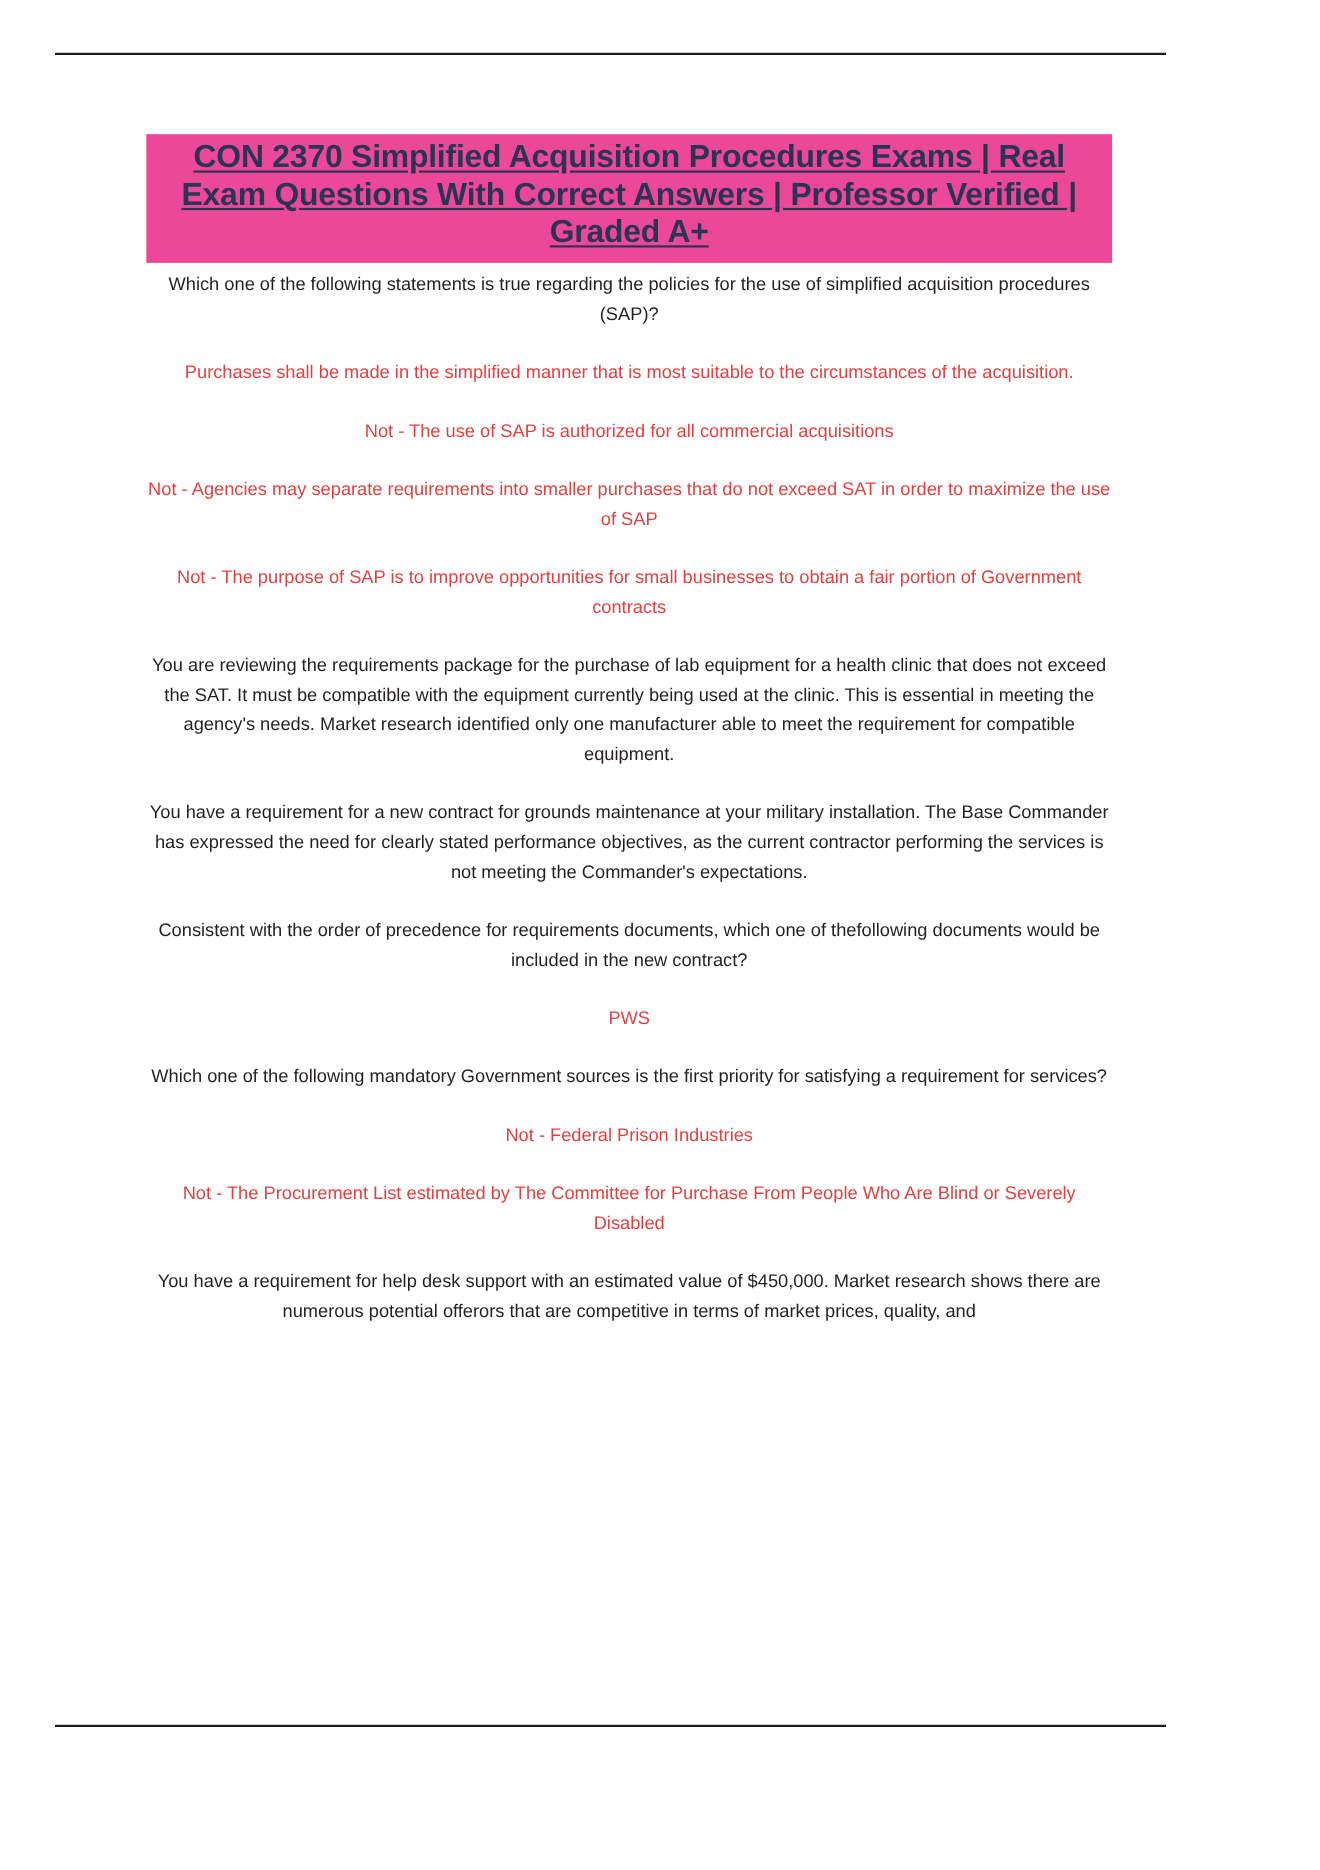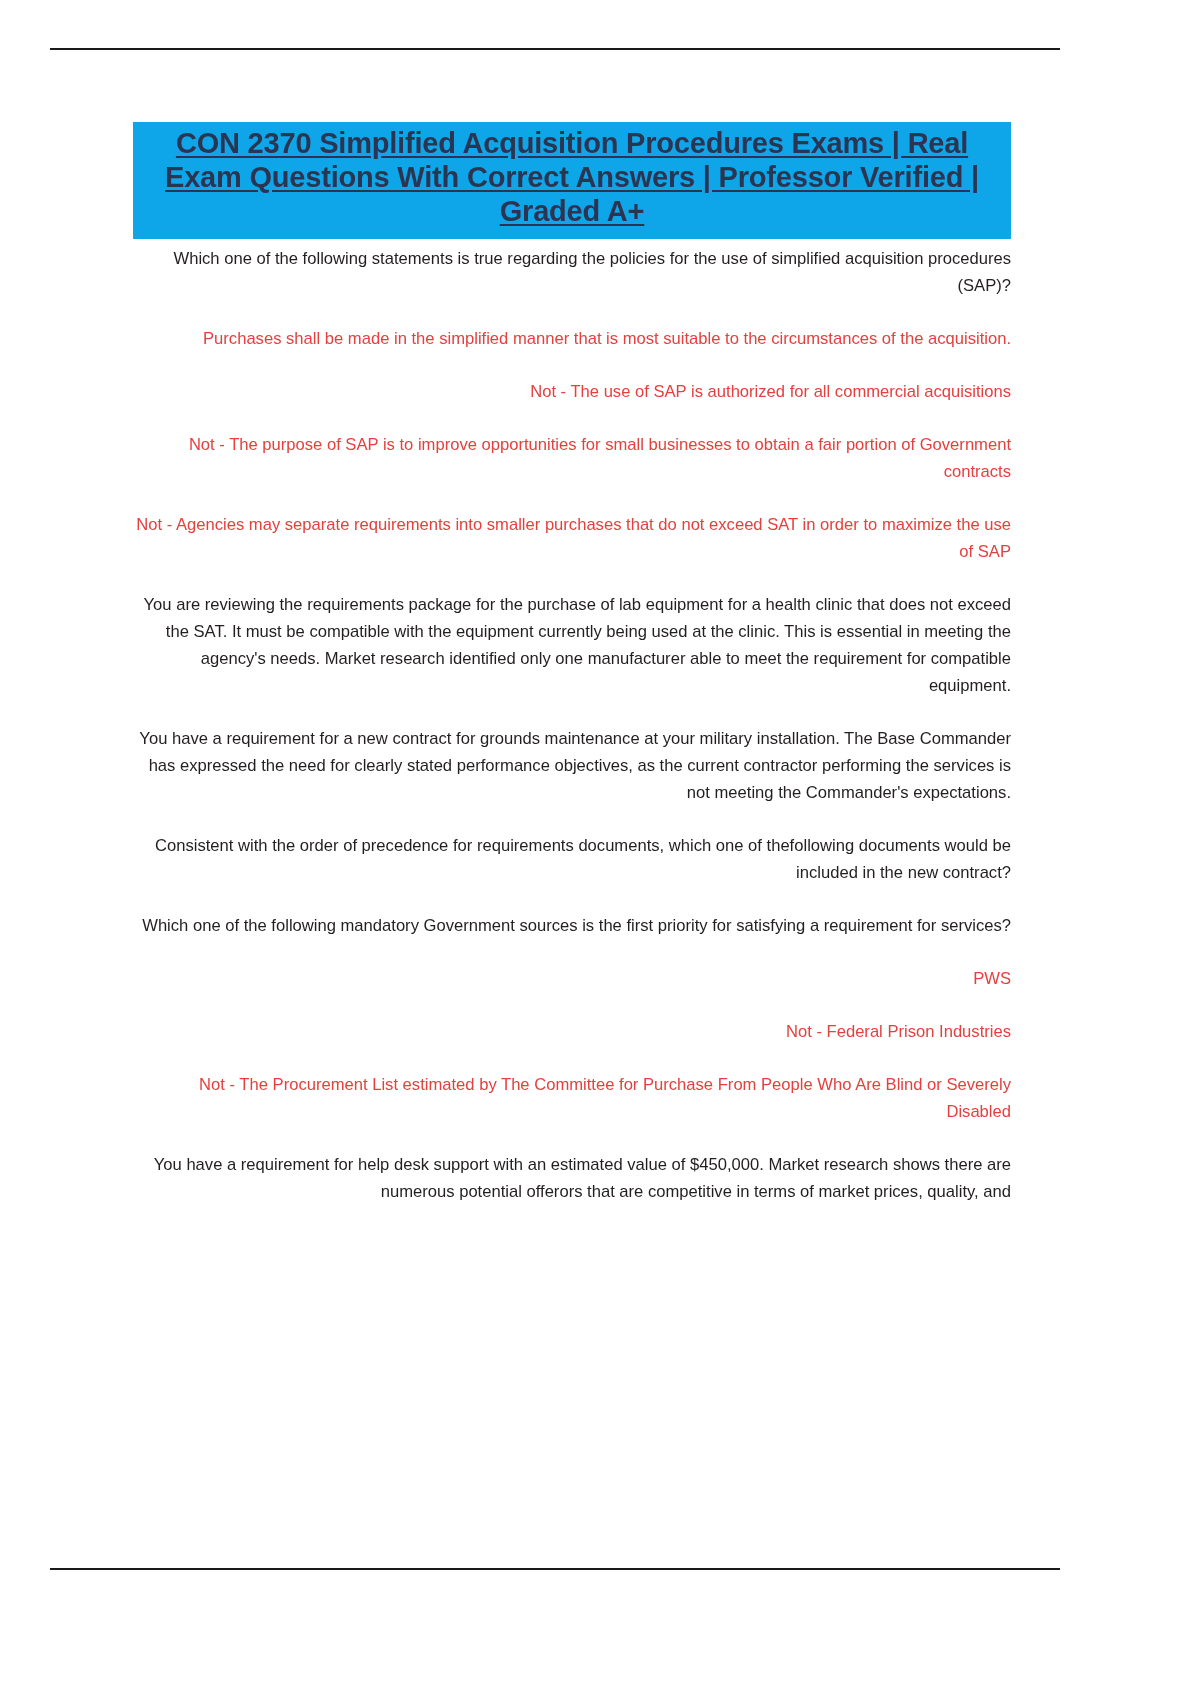--- a/index.html
+++ b/index.html
@@ -36,21 +36,21 @@
 
   .content {
     position: absolute;
     left: 133px;
     top: 122px;
     width: 878px;
   }
 
   
   .title-band {
-    background: #0ea5e9;
+    background: #ec4899;
     padding: 4px 8px 10px 8px;
     margin: 0 0 6px 0;
   }
   .doc-title {
     margin: 0;
     font-family: "Liberation Sans", sans-serif;
     font-size: 29px;
     line-height: 1.18;
     font-weight: bold;
     color: #2b3552;
@@ -60,21 +60,21 @@
     letter-spacing: -0.2px;
   }
 
   
   p.para {
     margin: 0 0 8px 0;
     font-family: "Liberation Sans", sans-serif;
     font-size: 16.6px;
     line-height: 27px;
     color: #231f20;
-    text-align: right;
+    text-align: center;
   }
   p.para.answer {
     color: #e5403f;
   }
   p.para.gap-lg {
     margin-bottom: 26px;
   }
 </style>
 </head>
 <body>
@@ -86,27 +86,27 @@
   <div class="content">
 
     <div class="title-band">
       <h1 class="doc-title">CON 2370 Simplified Acquisition Procedures Exams | Real Exam Questions With Correct Answers | Professor Verified | Graded A+</h1>
     </div>
 
     <div id="blocks">
         <p class="para gap-lg">Which one of the following statements is true regarding the policies for the use of simplified acquisition procedures (SAP)?</p>
         <p class="para answer gap-lg">Purchases shall be made in the simplified manner that is most suitable to the circumstances of the acquisition.</p>
         <p class="para answer gap-lg">Not - The use of SAP is authorized for all commercial acquisitions</p>
+        <p class="para answer gap-lg">Not - Agencies may separate requirements into smaller purchases that do not exceed SAT in order to maximize the use of SAP</p>
         <p class="para answer gap-lg">Not - The purpose of SAP is to improve opportunities for small businesses to obtain a fair portion of Government contracts</p>
-        <p class="para answer gap-lg">Not - Agencies may separate requirements into smaller purchases that do not exceed SAT in order to maximize the use of SAP</p>
         <p class="para gap-lg">You are reviewing the requirements package for the purchase of lab equipment for a health clinic that does not exceed the SAT. It must be compatible with the equipment currently being used at the clinic. This is essential in meeting the agency's needs. Market research identified only one manufacturer able to meet the requirement for compatible equipment.</p>
         <p class="para gap-lg">You have a requirement for a new contract for grounds maintenance at your military installation. The Base Commander has expressed the need for clearly stated performance objectives, as the current contractor performing the services is not meeting the Commander's expectations.</p>
         <p class="para gap-lg">Consistent with the order of precedence for requirements documents, which one of thefollowing documents would be included in the new contract?</p>
+        <p class="para answer gap-lg">PWS</p>
         <p class="para gap-lg">Which one of the following mandatory Government sources is the first priority for satisfying a requirement for services?</p>
-        <p class="para answer gap-lg">PWS</p>
         <p class="para answer gap-lg">Not - Federal Prison Industries</p>
         <p class="para answer gap-lg">Not - The Procurement List estimated by The Committee for Purchase From People Who Are Blind or Severely Disabled</p>
         <p class="para">You have a requirement for help desk support with an estimated value of $450,000. Market research shows there are numerous potential offerors that are competitive in terms of market prices, quality, and</p>
       </div>
 
   </div>
 
   <div class="rule bottom"></div>
 
 </div>

